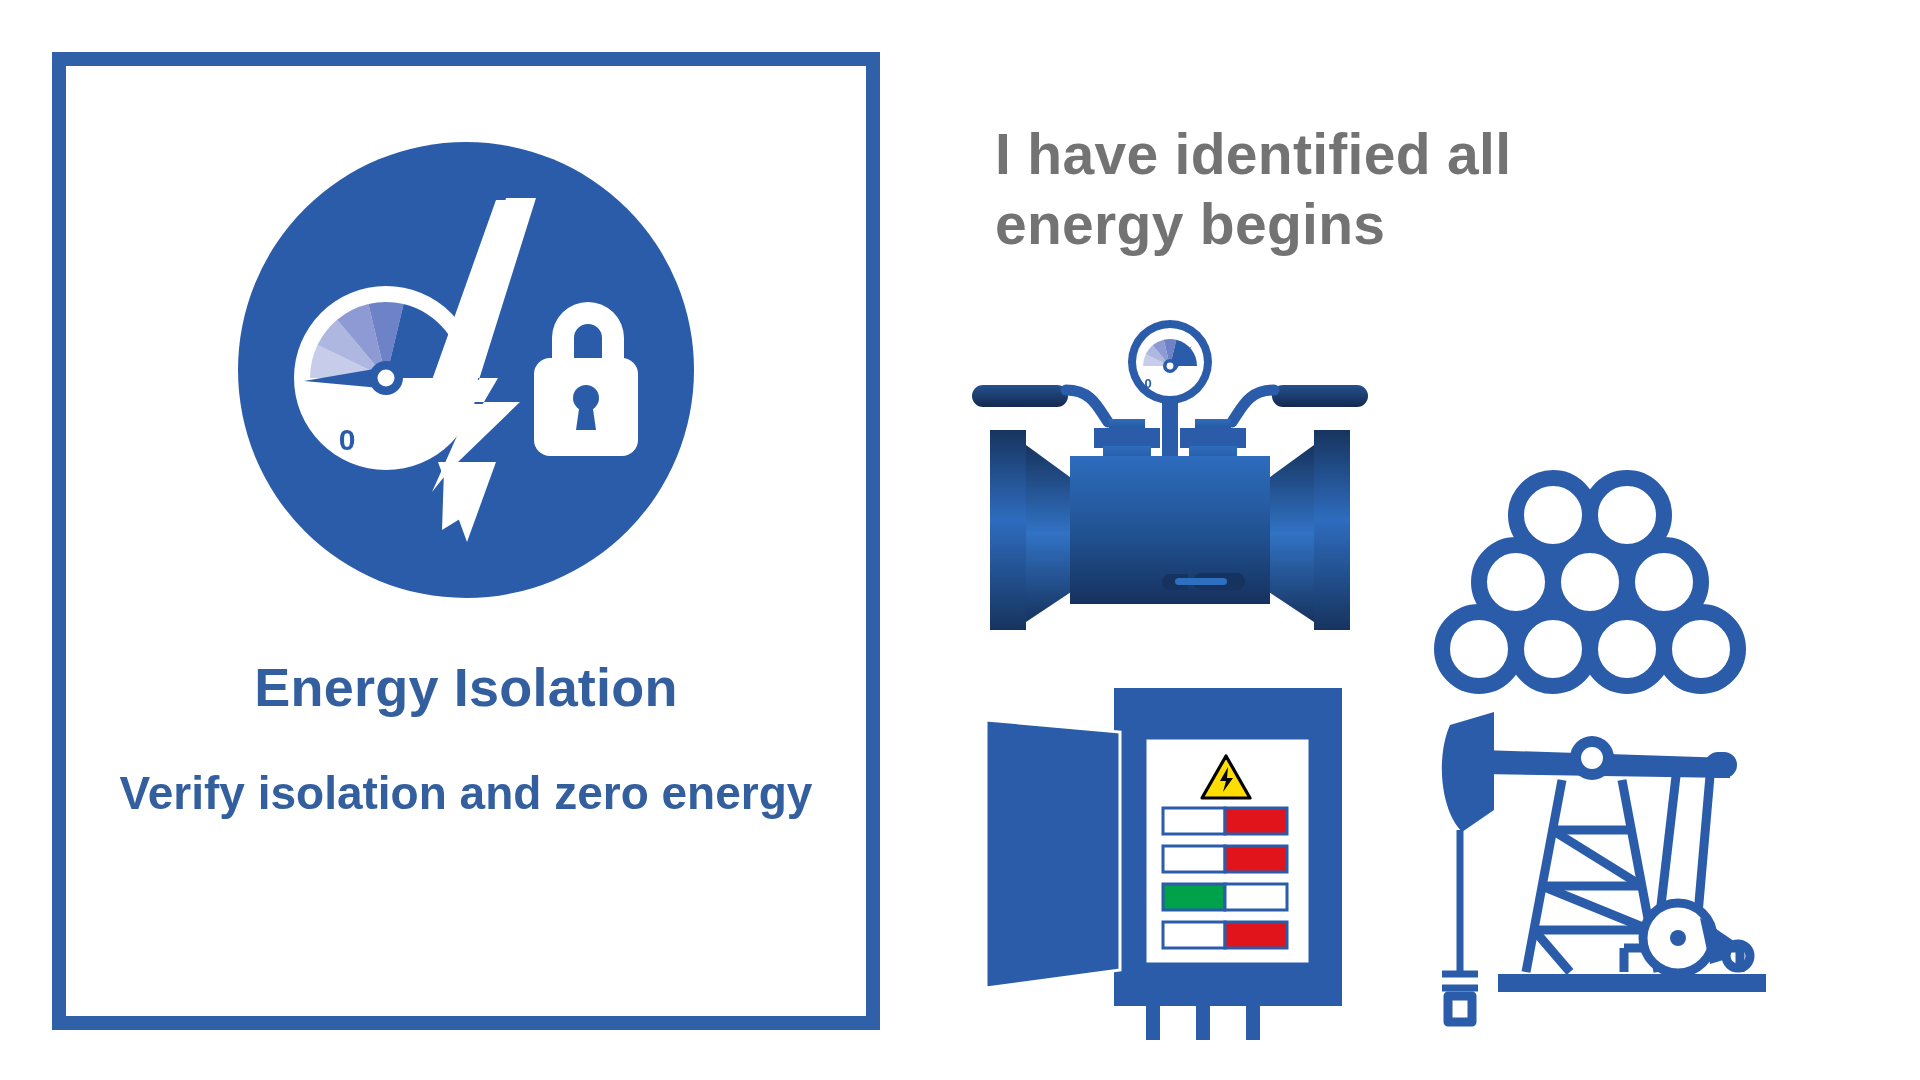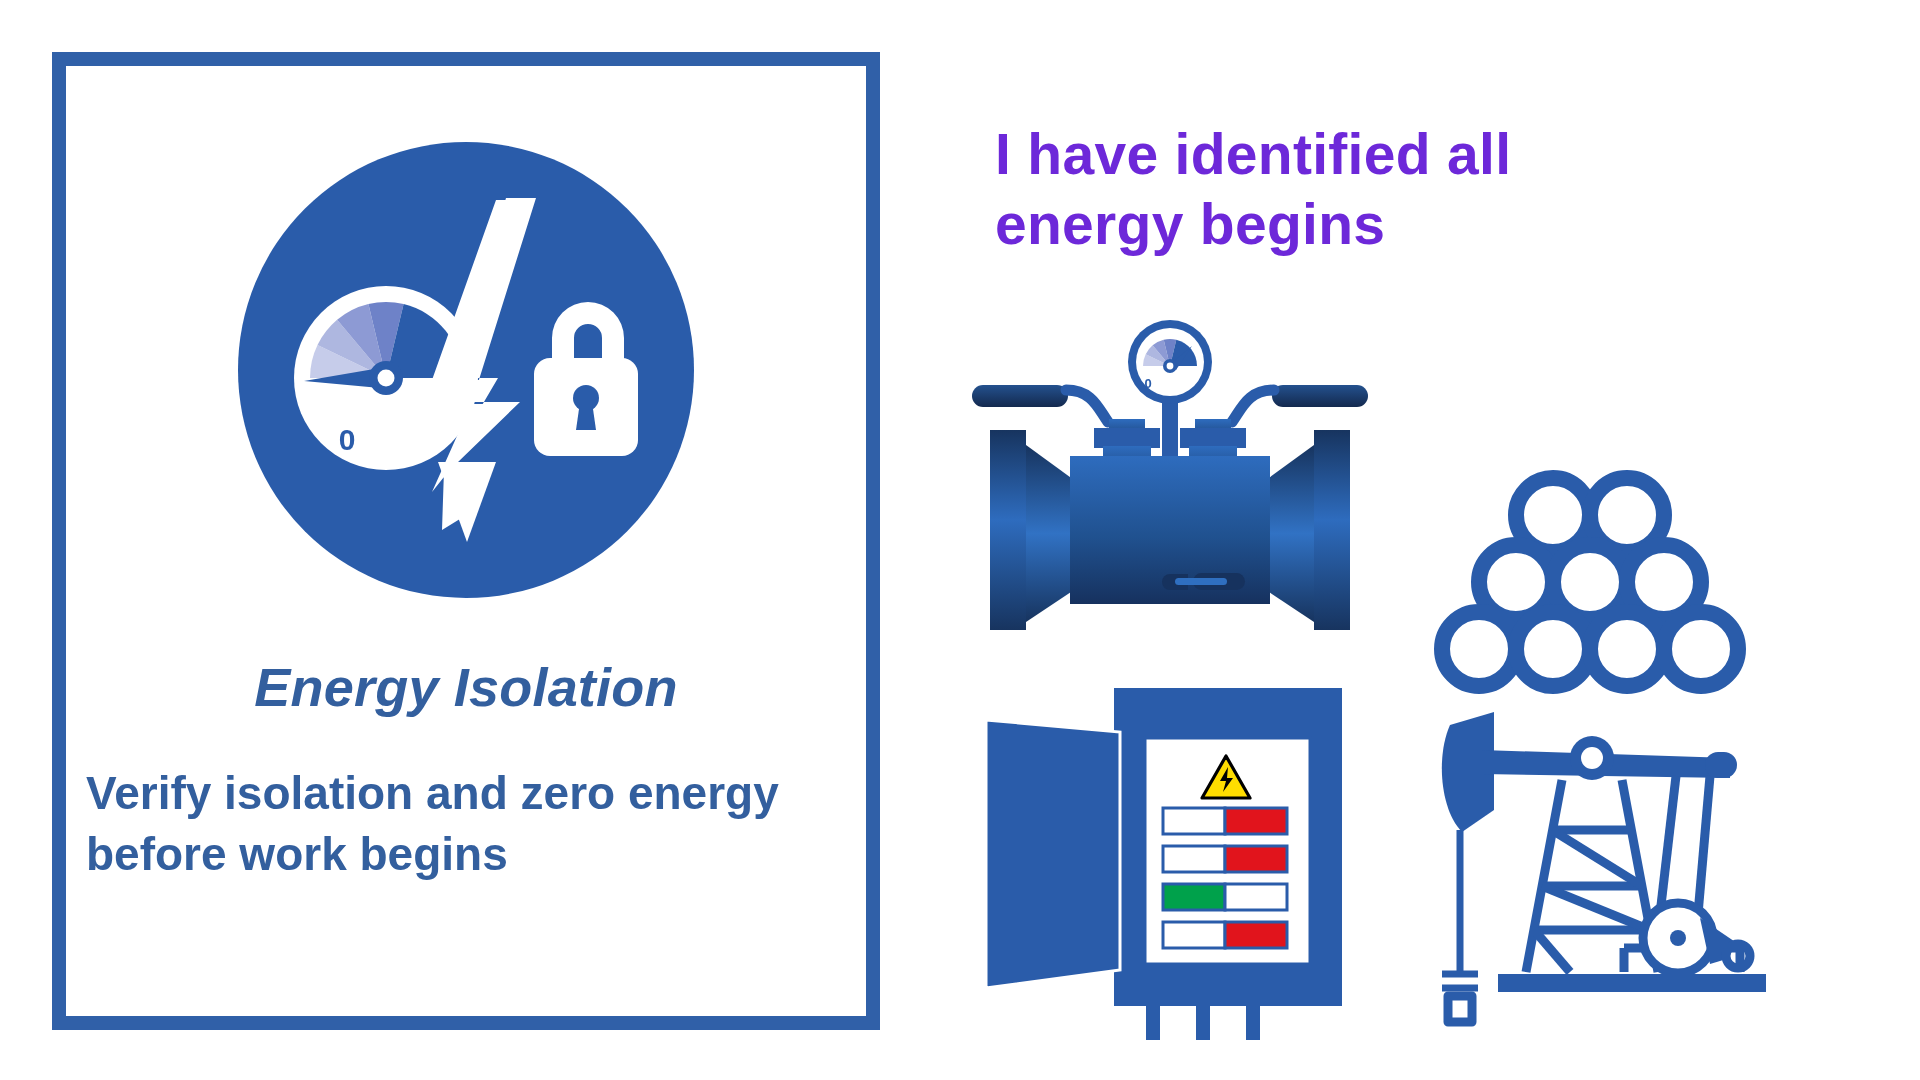--- a/index.html
+++ b/index.html
@@ -47,47 +47,47 @@
     height: 520px;
   }
   .card-title {
     margin-top: 28px;
     font-size: 54px;
     font-weight: bold;
     color: #335F9E;
     letter-spacing: 0.2px;
     text-align: center;
     line-height: 1.1;
-    font-style: italic;
   }
   .card-sub {
     margin-top: 46px;
     font-size: 46px;
     font-weight: bold;
     color: #335F9E;
+    text-align: center;
     line-height: 1.32;
     width: 760px;
   }
 
   
   .right {
     position: absolute;
     left: 960px;
     top: 120px;
     width: 910px;
     height: 940px;
   }
   .headline {
     position: absolute;
     left: 35px;
     top: 0px;
     width: 620px;
     font-size: 57px;
     font-weight: bold;
-    color: #6d28d9;
+    color: #737373;
     line-height: 1.22;
     letter-spacing: 0.3px;
   }
   .icon-grid {
     position: absolute;
     left: 0;
     top: 170px;
     width: 910px;
     height: 780px;
   }
@@ -138,21 +138,20 @@
             <circle cx="380" cy="288" r="13" fill="#2A5CAA"></circle>
             <path d="M374,292 h12 l4,28 h-20 Z" fill="#2A5CAA"></path>
           </g>
         </svg>
       </div>
 
       <div class="card-title">Energy Isolation</div>
 
       <div class="card-sub">
         <div>Verify isolation and zero energy</div>
-        <div>before work begins</div>
       </div>
 
     </div>
   </div>
 
   <div class="right">
 
     <div class="headline">
       <div>I have identified all</div>
       <div>energy begins</div>

